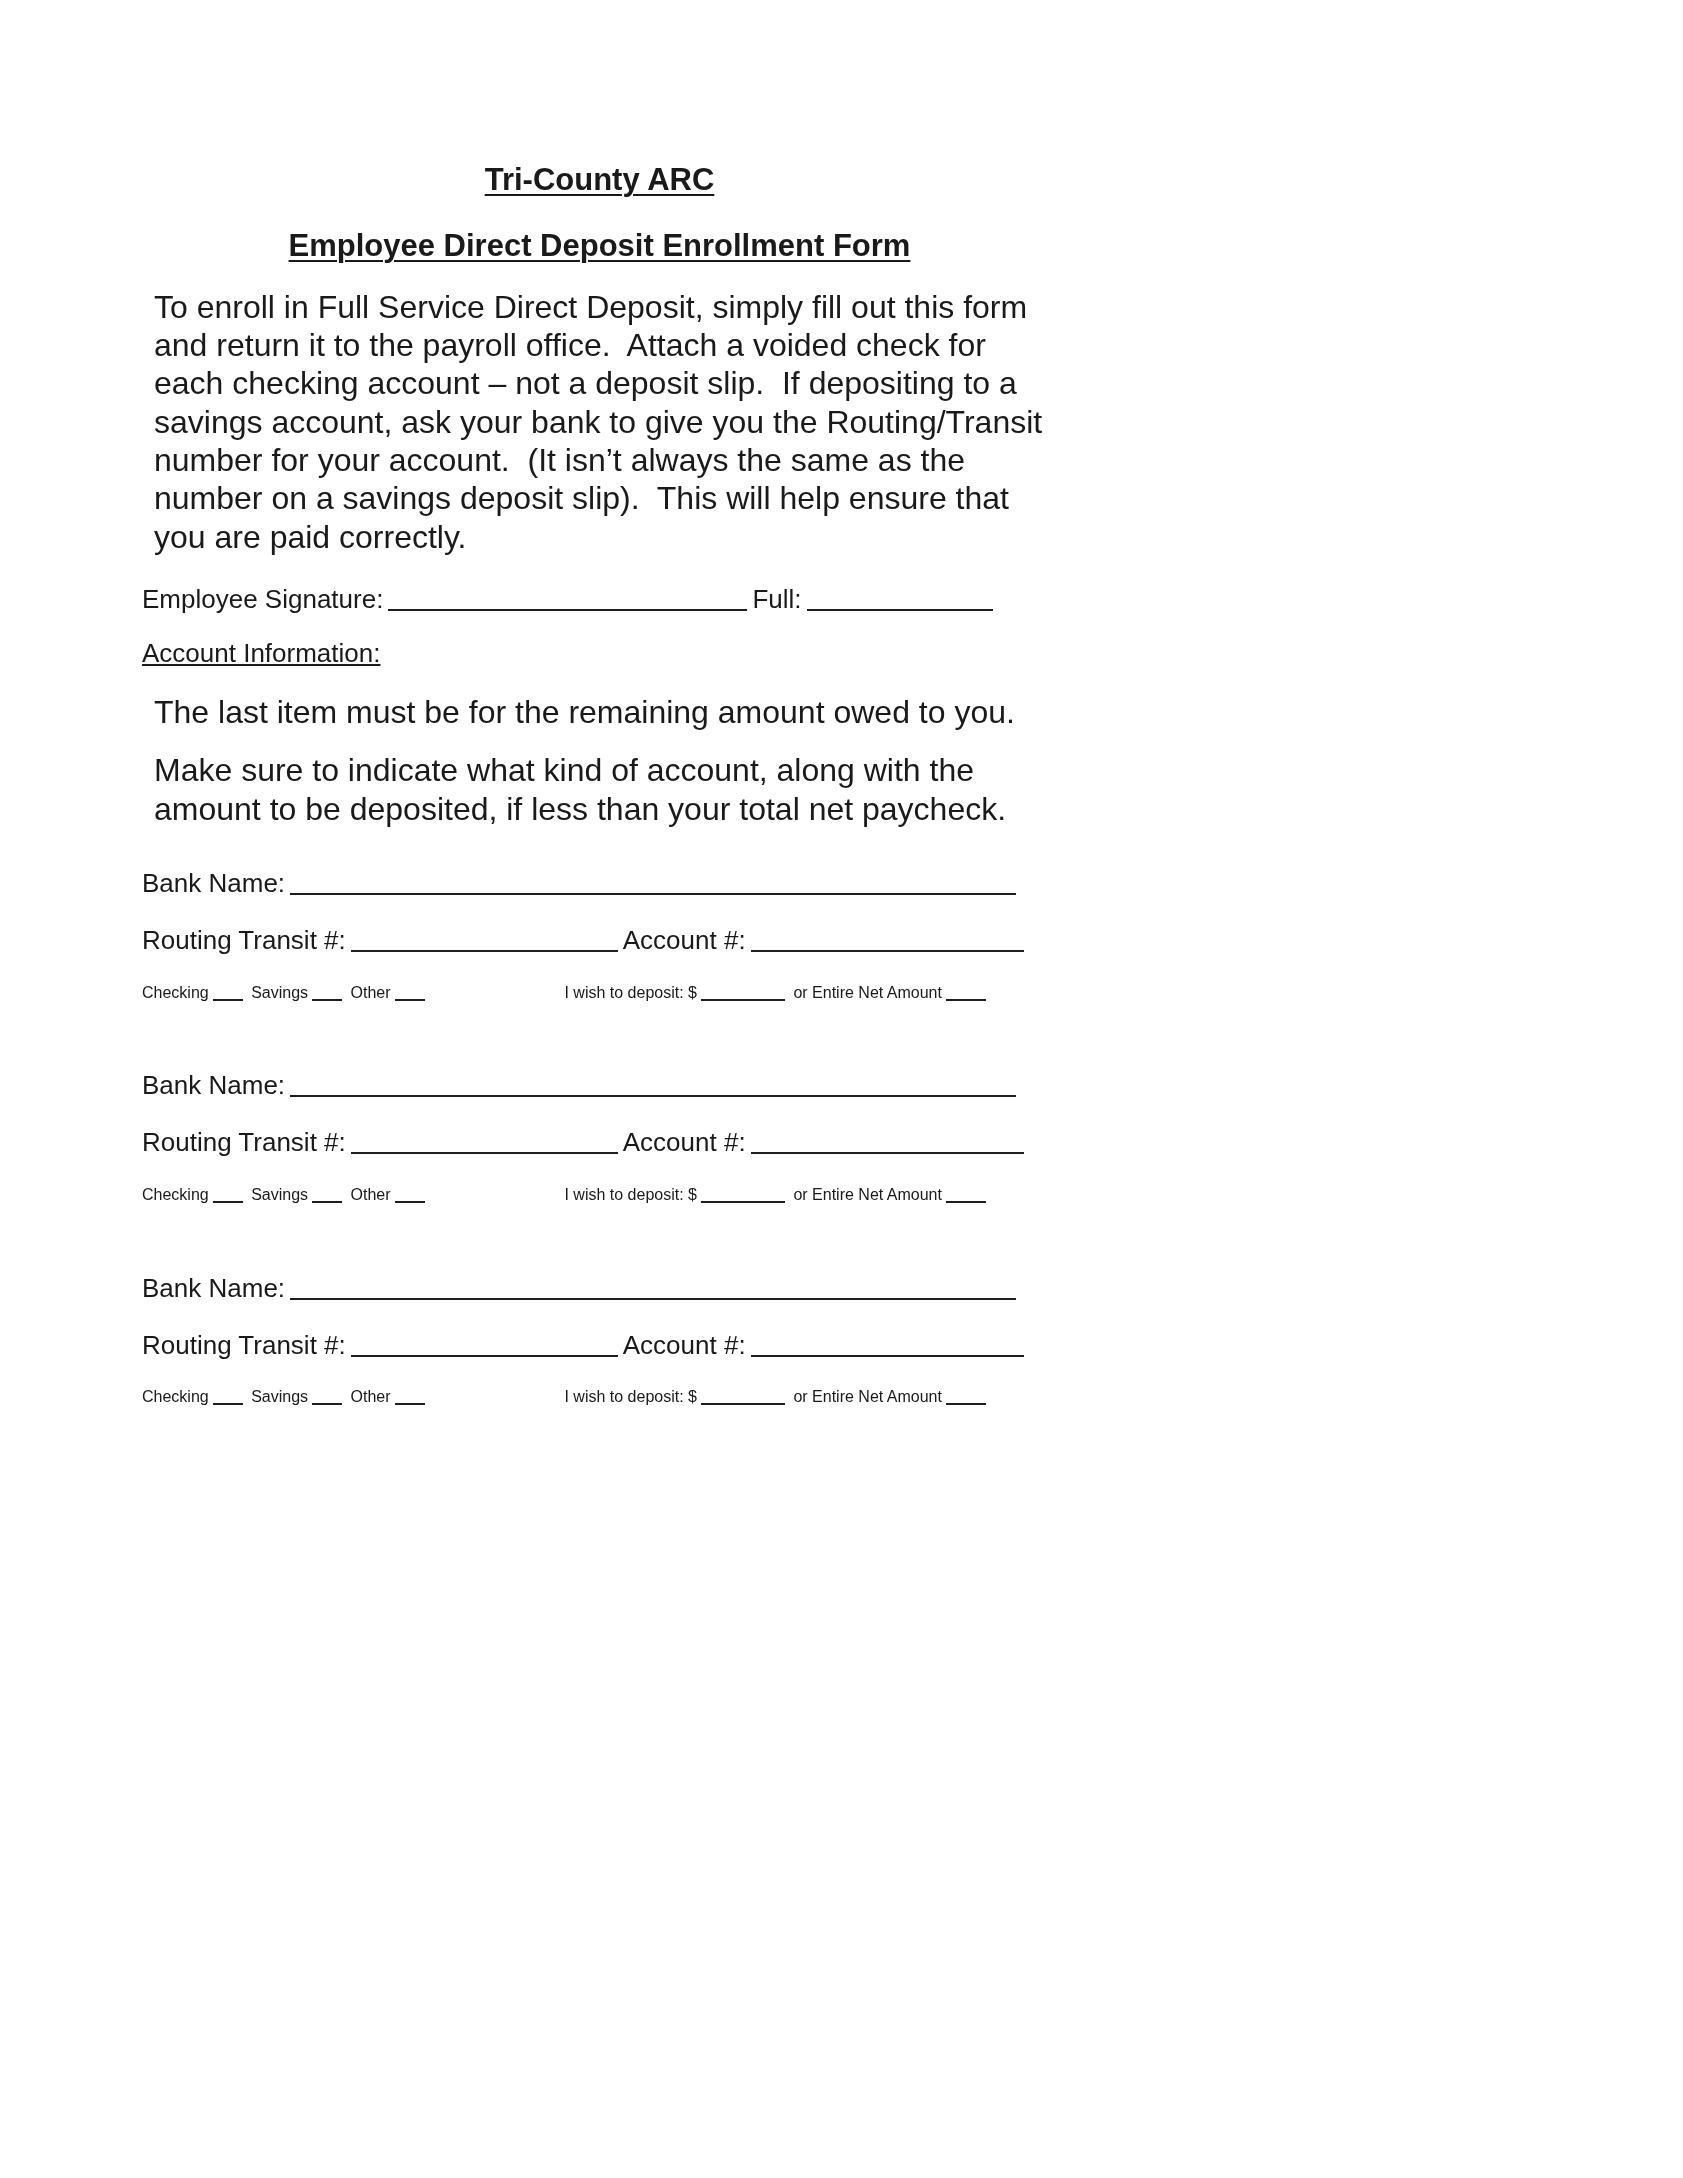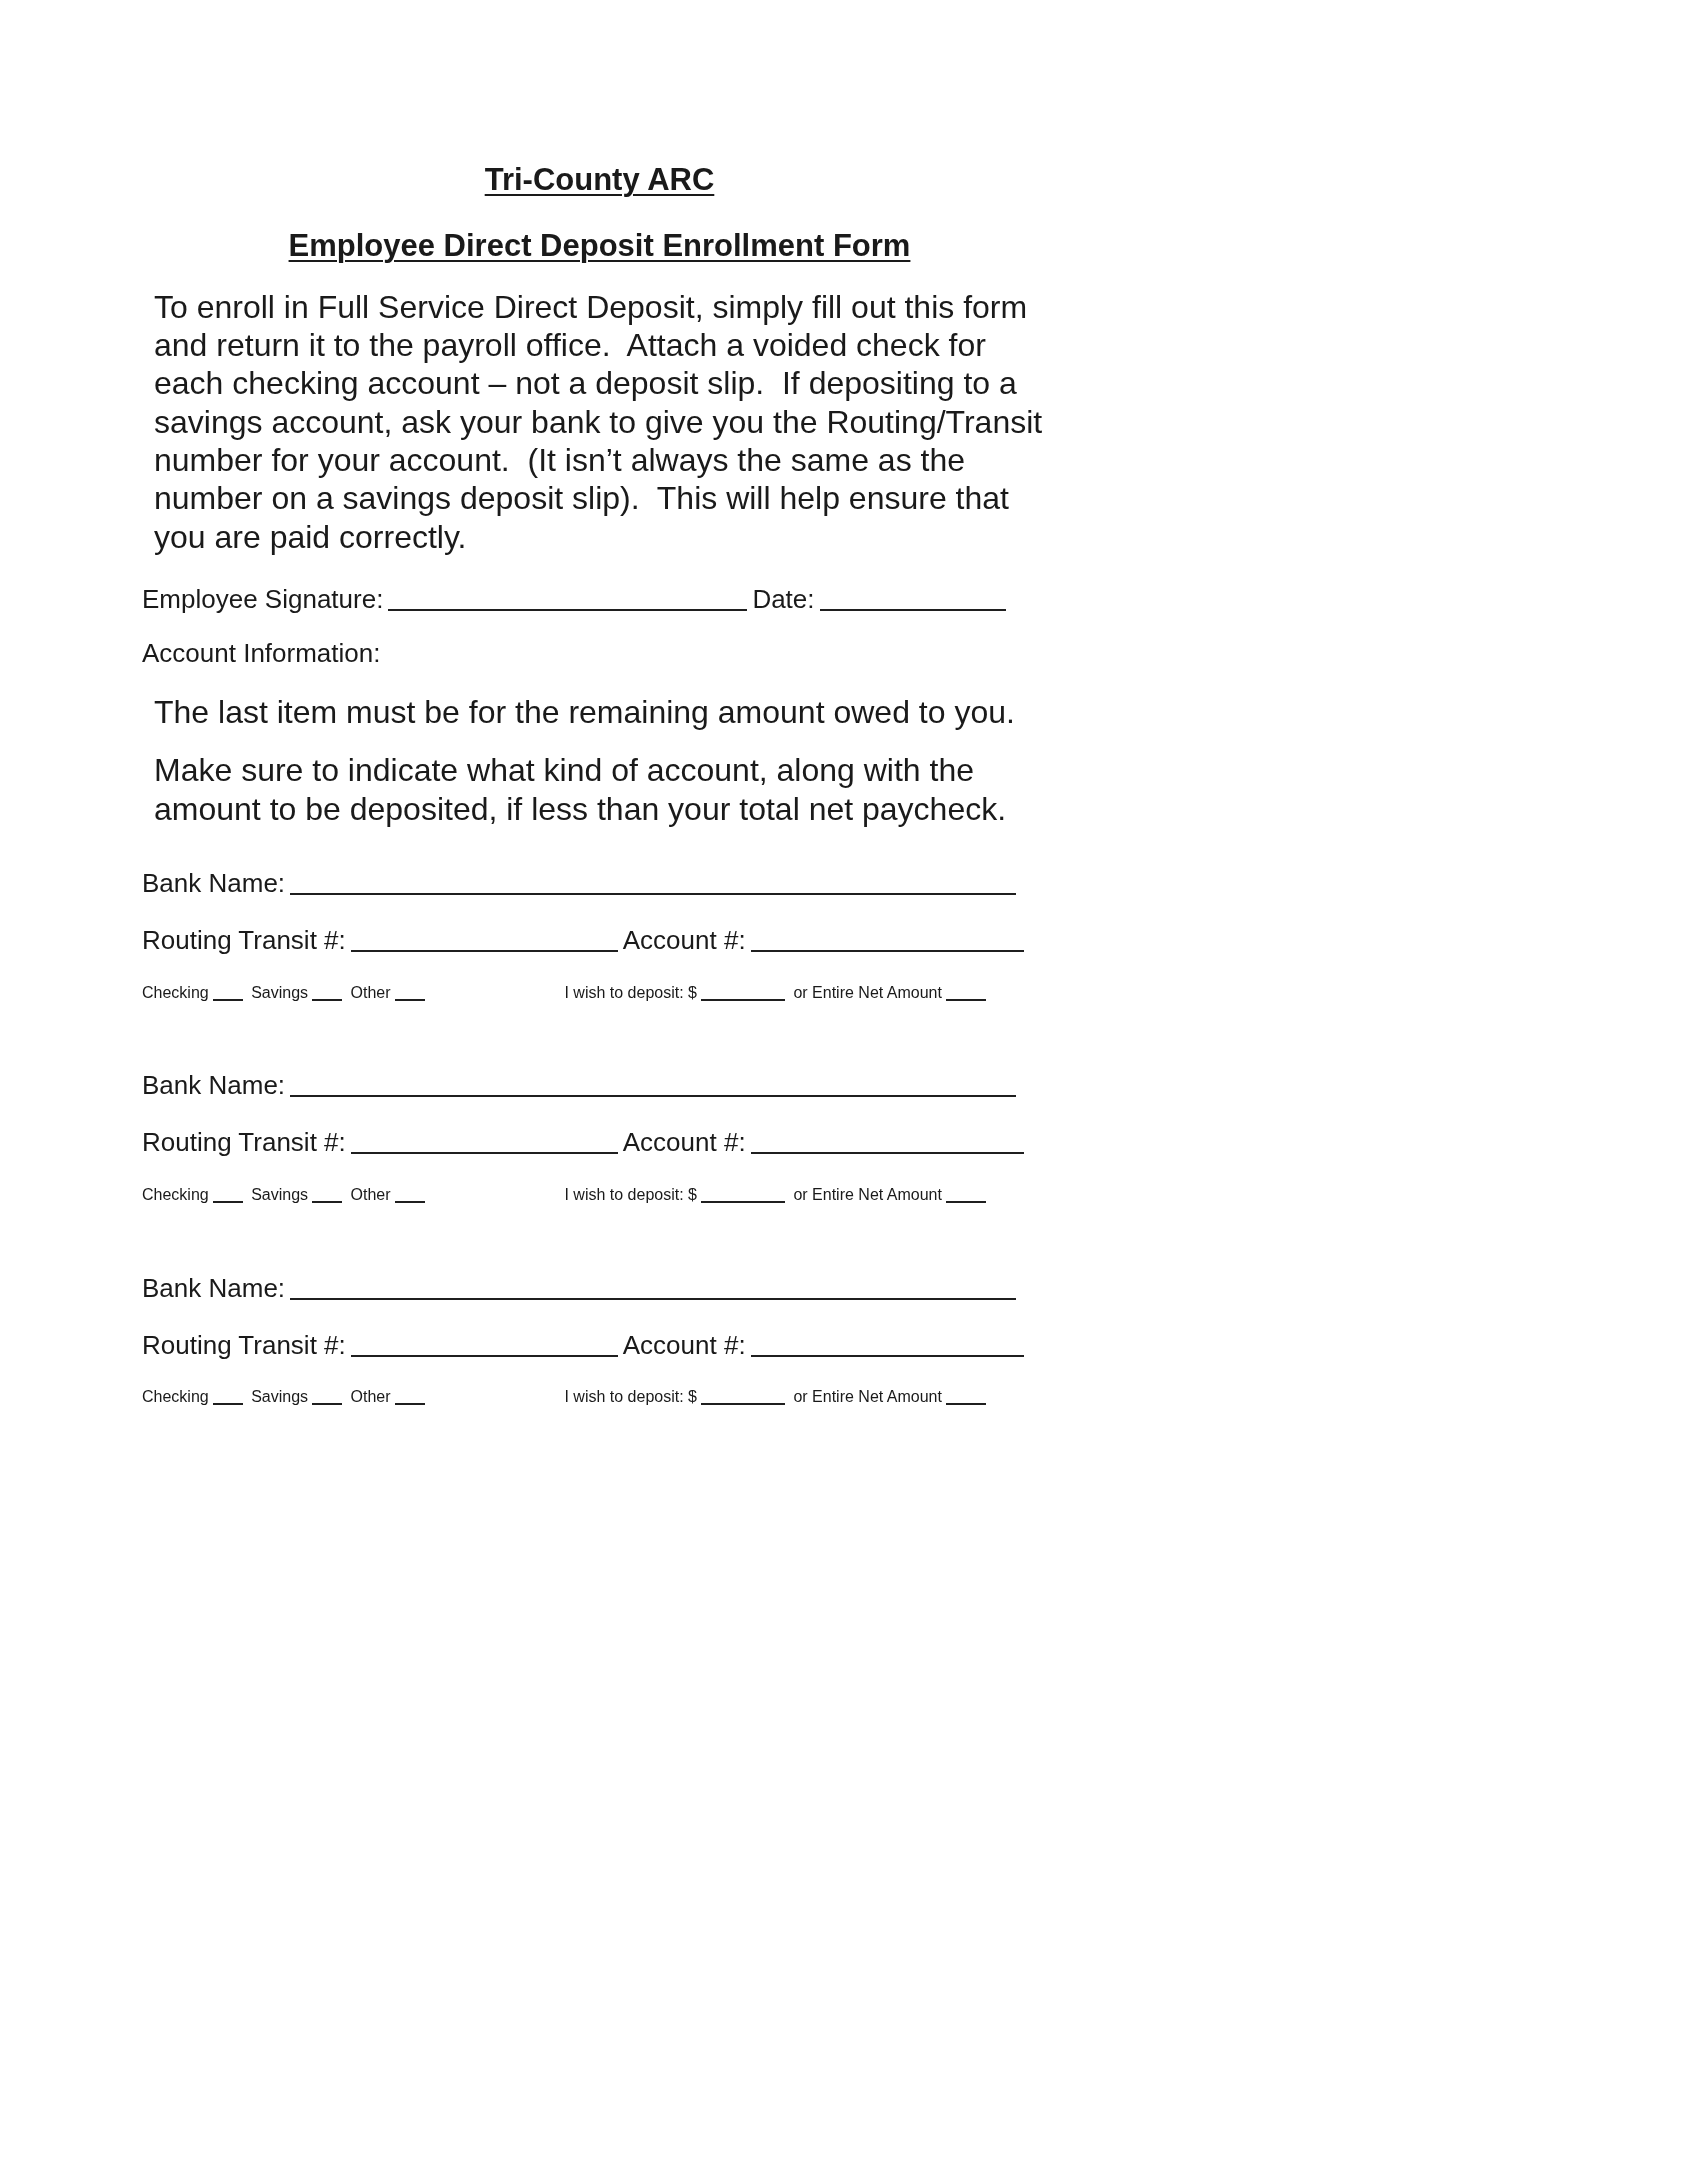--- a/index.html
+++ b/index.html
@@ -39,20 +39,21 @@
   .field-line {
     font-size: 26px;
     line-height: 1.3;
     margin: 0 0 20px 0;
     white-space: nowrap;
   }
   .section-heading {
     font-size: 26px;
     line-height: 1.3;
     margin: 0 0 22px 0;
+    text-decoration: underline;
   }
   .note { margin-bottom: 20px; }
   .note.note-indicate { margin-bottom: 36px; }
   .blank {
     display: inline-block;
     border-bottom: 2px solid #1f1f1f;
     height: 1em;
     position: relative;
     top: 3px;
     margin: 0 5px;
@@ -87,21 +88,21 @@
 
   <h1 class="doc-title"><span class="underlined">Tri-County ARC</span></h1>
 
   <h2 class="doc-subtitle"><span class="underlined">Employee Direct Deposit Enrollment Form</span></h2>
 
   <p class="para intro">To enroll in Full Service Direct Deposit, simply fill out this form and return it to the payroll office.  Attach a voided check for each checking account – not a deposit slip.  If depositing to a savings account, ask your bank to give you the Routing/Transit number for your account.  (It isn’t always the same as the number on a savings deposit slip).  This will help ensure that you are paid correctly.</p>
 
 
 
   <div class="field-line">
-    <span>Employee Signature:</span><span class="blank b-sig"></span><span>Date:</span><span class="blank b-date"></span>
+    <span>Employee Signature:</span><span class="blank b-sig"></span><span>Full:</span><span class="blank b-date"></span>
   </div>
 
   <div class="section-heading">Account Information:</div>
 
   <p class="para note">The last item must be for the remaining amount owed to you.</p>
 
   <p class="para note note-indicate">Make sure to indicate what kind of account, along with the amount to be deposited, if less than your total net paycheck.</p>
 
   <div class="bank-block">
     <div class="field-line bank-name-line">

